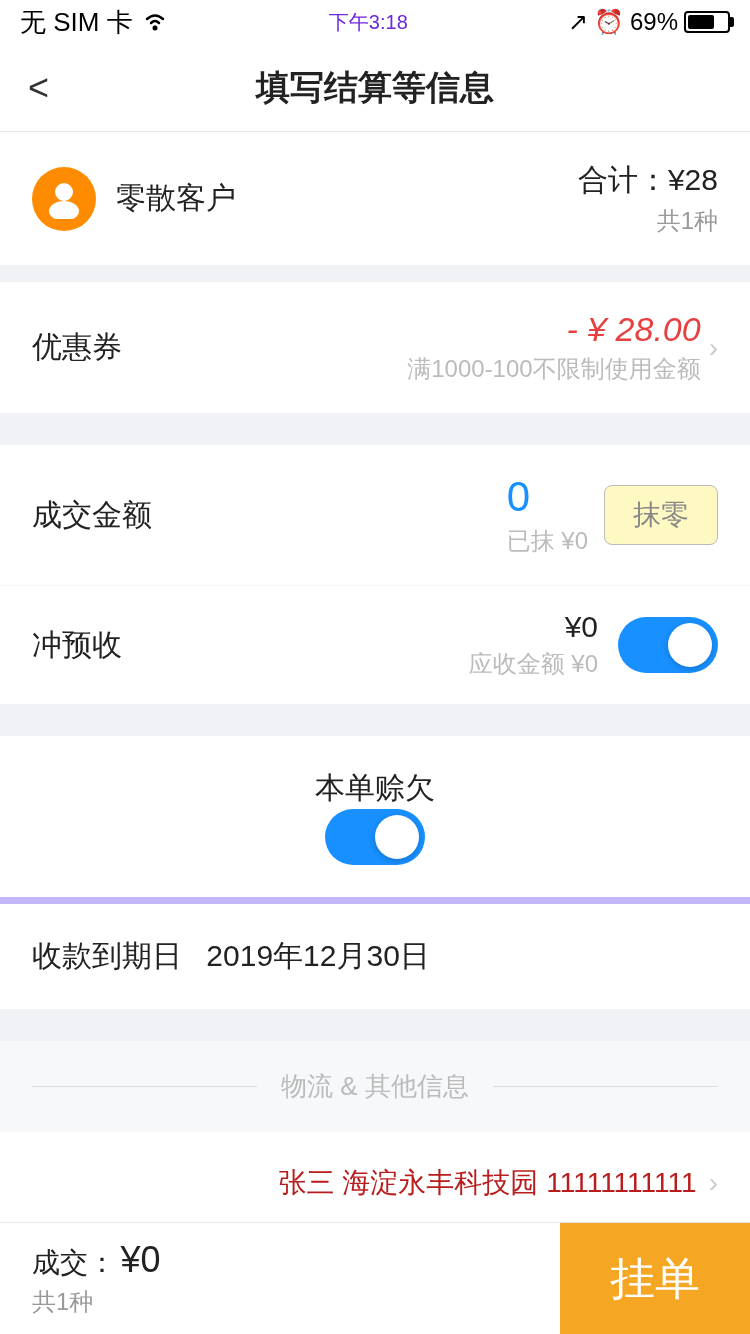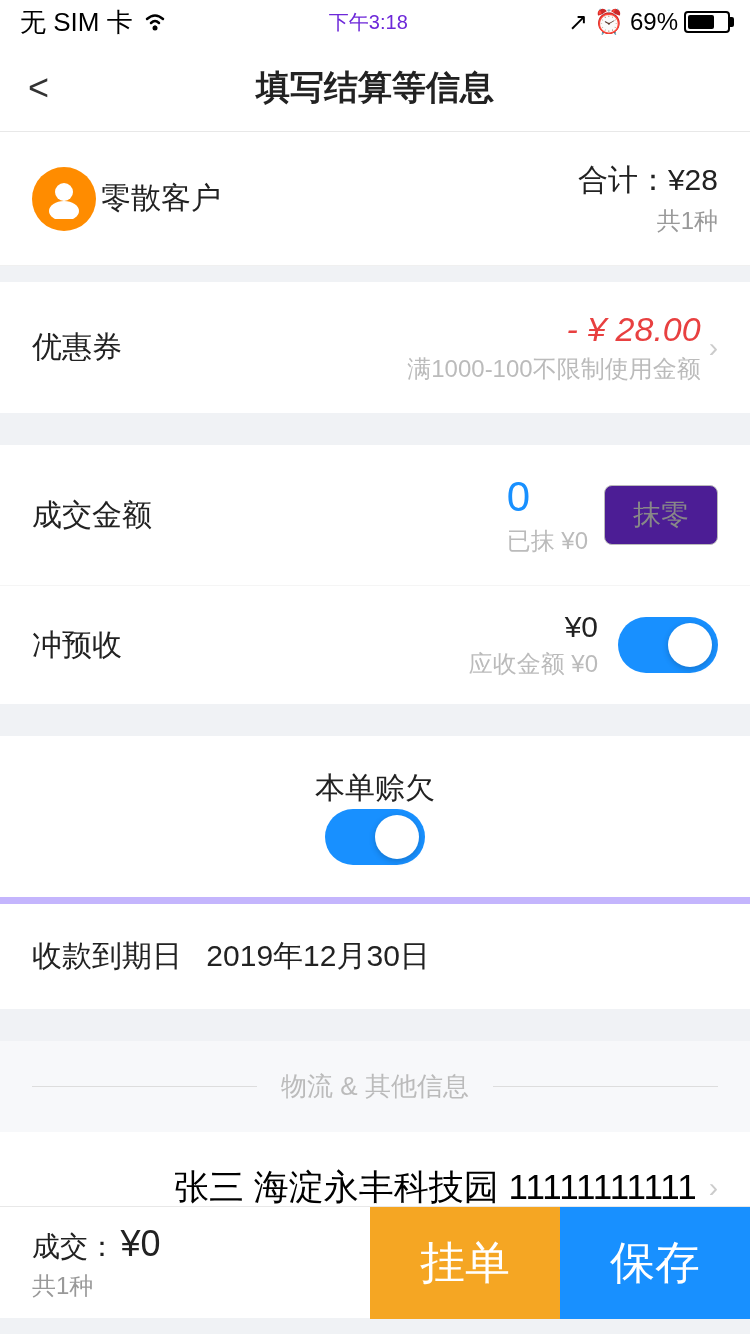--- a/index.html
+++ b/index.html
@@ -80,21 +80,21 @@
       display: flex;
       align-items: center;
       justify-content: space-between;
       padding: 28px 32px;
       background: #fff;
       border-bottom: 1px solid #f0f0f0;
     }
     .customer-left {
       display: flex;
       align-items: center;
-      gap: 5px;
+      gap: 20px;
     }
     .customer-avatar {
       width: 64px; height: 64px;
       background: #ff8c00;
       border-radius: 50%;
       display: flex; align-items: center; justify-content: center;
     }
     .customer-name { font-size: 30px; color: #222; }
     .customer-total-info { text-align: right; }
     .total-amount { font-size: 30px; color: #222; }
@@ -137,21 +137,21 @@
     .row-value-blue { font-size: 42px; color: #1890ff; font-weight: 400; }
     .row-sub { font-size: 24px; color: #bbb; margin-top: 4px; text-align: right; }
 
     
     .round-zero-btn {
       border: 1.5px solid #bbb;
       border-radius: 8px;
       padding: 10px 28px;
       font-size: 28px;
       color: #888;
-      background: #4c1d95;
+      background: #fef9c3;
       cursor: pointer;
     }
 
     
     .toggle-switch {
       width: 100px;
       height: 56px;
       background: #1890ff;
       border-radius: 28px;
       position: relative;
@@ -227,26 +227,26 @@
 
     
     .address-row {
       display: flex;
       align-items: center;
       justify-content: space-between;
       padding: 32px 32px;
       background: #fff;
     }
     .address-label { font-size: 30px; color: #222; flex-shrink: 0; }
-    .address-value { font-size: 35px; color: #000000; flex: 1; margin-left: 24px; text-align: right; }
+    .address-value { font-size: 28px; color: #b91c1c; flex: 1; margin-left: 24px; text-align: right; }
 
     
     .bottom-bar {
       position: fixed;
-      bottom: 16px;
+      bottom: 0;
       left: 0;
       width: 750px;
       height: 112px;
       background: #fff;
       display: flex;
       align-items: center;
       border-top: 1px solid #e8e8e8;
     }
     .bottom-info {
       flex: 1;
@@ -395,14 +395,13 @@
 
 <div class="bottom-bar">
   <div class="bottom-info">
     <div>
       <span class="bottom-deal">成交：</span>
       <span class="bottom-amount">¥0</span>
     </div>
     <div class="bottom-count">共1种</div>
   </div>
   <div class="bottom-btn btn-hold">挂单</div>
-  <div class="bottom-btn btn-save">保存</div>
 </div>
 
 </body></html>

